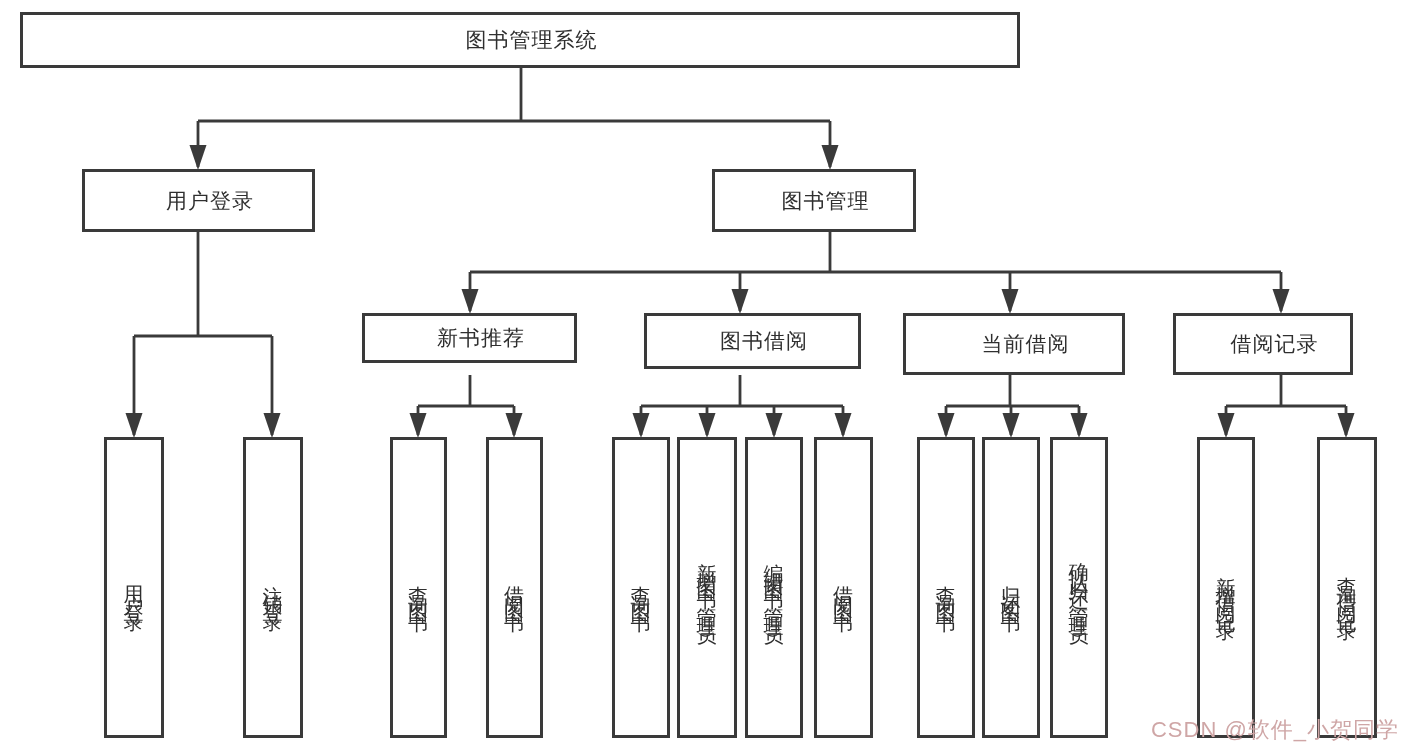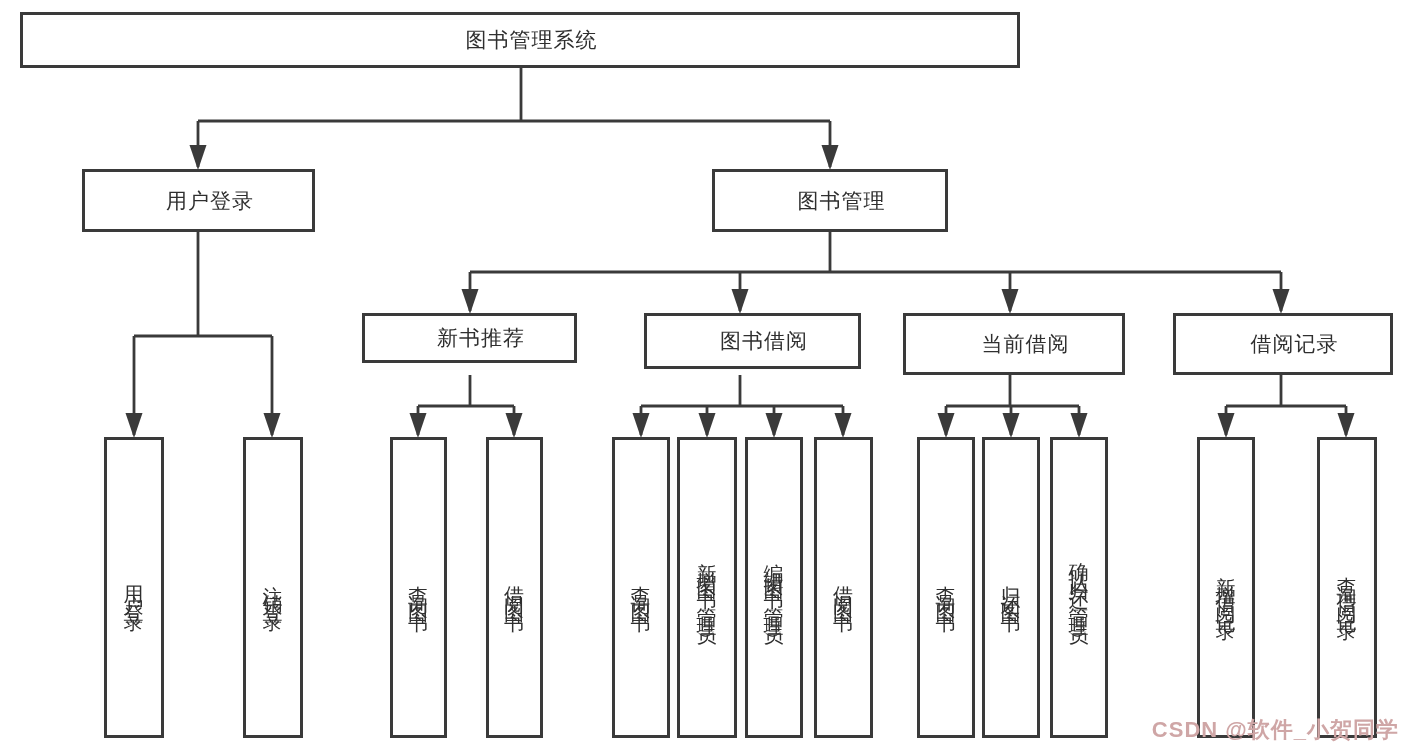--- a/index.html
+++ b/index.html
@@ -29,21 +29,20 @@
   .node.leaf{padding:2px 0;}
   .vtext{
     writing-mode:vertical-rl;text-orientation:mixed;
     font-size:20px;letter-spacing:9px;color:var(--text);
     white-space:nowrap;line-height:1;
   }
   .watermark{
     position:absolute;right:6px;bottom:2px;
     font-size:22px;letter-spacing:1px;color:var(--watermark);
     white-space:nowrap;
-    font-weight:bold;
   }
 </style>
 </head>
 <body>
 
 <div class="canvas">
 
   <svg class="wires" width="1405" height="747" aria-hidden="true">
 
     <line x1="521" y1="67" x2="521" y2="121"></line>
@@ -102,26 +101,26 @@
     <line x1="1226" y1="406" x2="1346" y2="406"></line>
     <line x1="1226" y1="406" x2="1226" y2="435"></line>
     <line x1="1346" y1="406" x2="1346" y2="435"></line>
     <polygon points="1217.5,413 1234.5,413 1226,438"></polygon>
     <polygon points="1337.5,413 1354.5,413 1346,438"></polygon>
   </svg>
 
   <div class="node h" style="left:20px;top:12px;width:1000px;height:56px">图书管理系统</div>
 
   <div class="node h" style="left:82px;top:169px;width:233px;height:63px">用户登录</div>
-  <div class="node h" style="left:712px;top:169px;width:236px;height:63px">图书管理</div>
+  <div class="node h" style="left:712px;top:169px;width:204px;height:63px">图书管理</div>
 
   <div class="node h" style="left:362px;top:313px;width:215px;height:50px">新书推荐</div>
   <div class="node h" style="left:644px;top:313px;width:217px;height:56px">图书借阅</div>
   <div class="node h" style="left:903px;top:313px;width:222px;height:62px">当前借阅</div>
-  <div class="node h" style="left:1173px;top:313px;width:220px;height:62px">借阅记录</div>
+  <div class="node h" style="left:1173px;top:313px;width:180px;height:62px">借阅记录</div>
 
   <div class="node leaf" style="left:104px;top:437px;width:60px;height:301px">
     <span class="vtext">用户登录</span>
   </div>
   <div class="node leaf" style="left:243px;top:437px;width:60px;height:301px">
     <span class="vtext">注销登录</span>
   </div>
 
   <div class="node leaf" style="left:390px;top:437px;width:57px;height:301px">
     <span class="vtext">查询图书</span>

